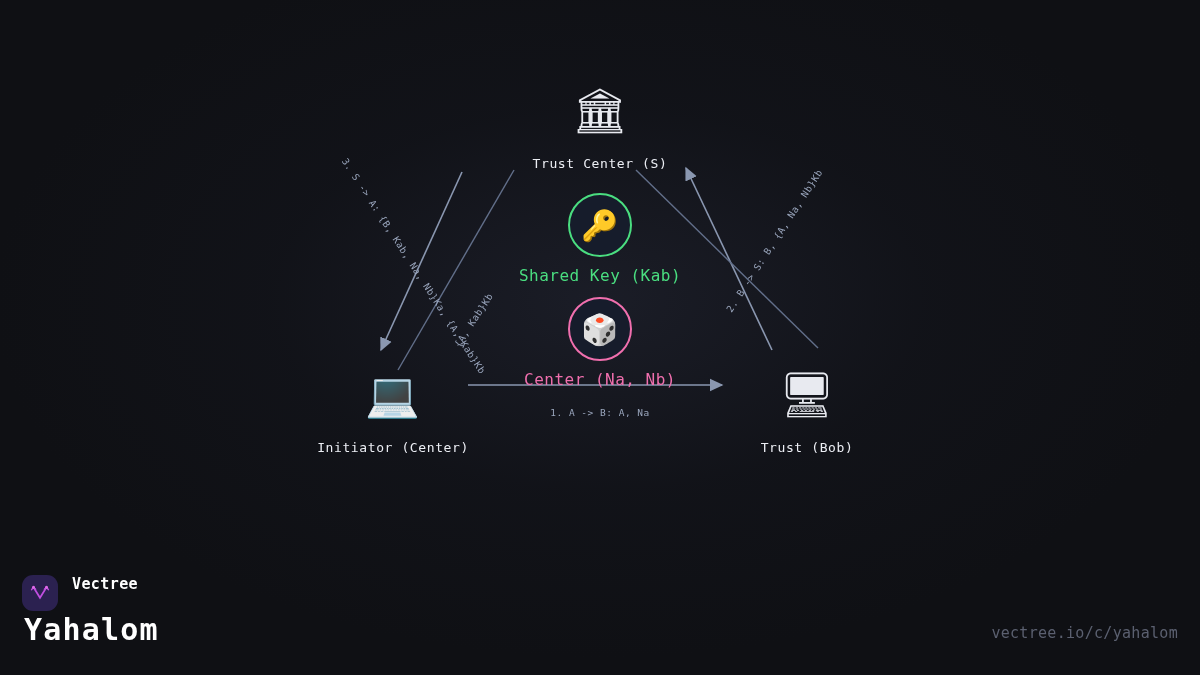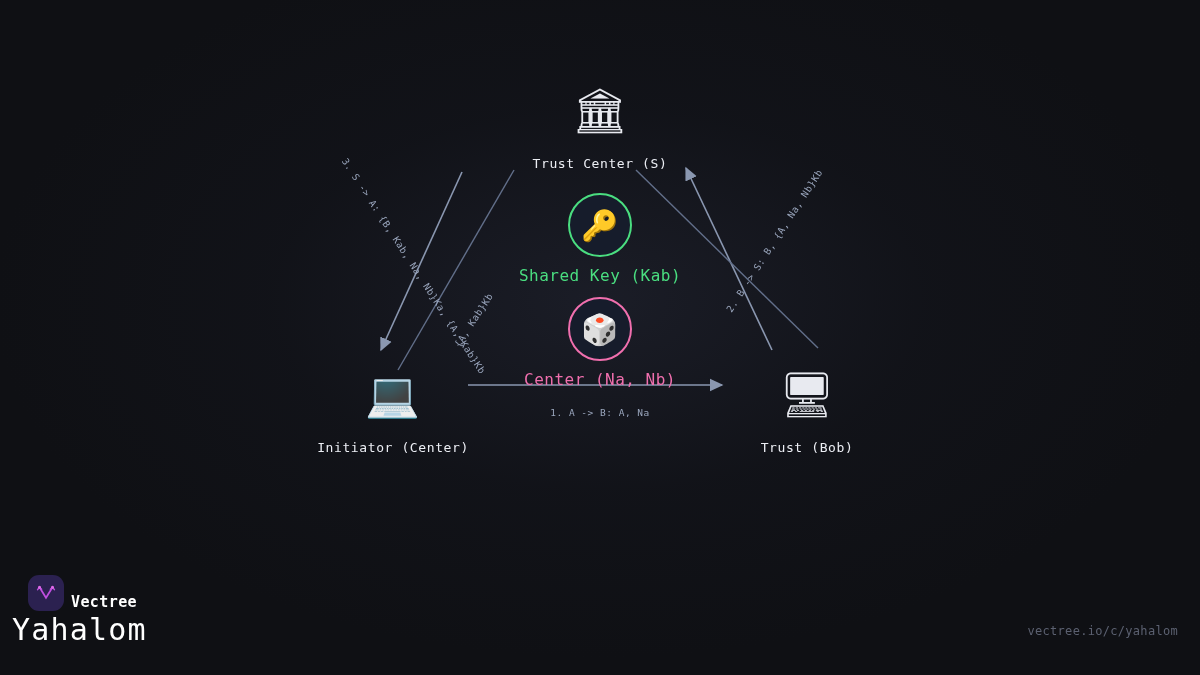--- a/index.html
+++ b/index.html
@@ -58,32 +58,32 @@
          letter-spacing:.5px; white-space:nowrap; }
   #msg1 { left:600px; top:407px; transform:translateX(-50%); color:#9aa6bd; }
   #msg2 { left:724px; top:308px; transform-origin:left top;
           transform:rotate(-57deg); }
   #msg3 { left:349px; top:156px; transform-origin:left top;
           transform:rotate(57deg); }
   #msg4 { left:452px; top:343px; transform-origin:left top;
           transform:rotate(-57deg); }
 
   
-  #brandrow { position:absolute; left:28px; top:575px;
-              display:flex; align-items:flex-end; gap:7px; }
+  #brandrow { position:absolute; left:22px; top:575px;
+              display:flex; align-items:flex-start; gap:14px; }
   #logo-mark { width:36px; height:36px; border-radius:11px;
                background:#2b2150; display:flex; align-items:center;
                justify-content:center; }
   #brand-name { font-size:15px; font-weight:bold; color:#ffffff;
                 letter-spacing:.4px; }
-  #page-title { position:absolute; left:12px; top:612px;
-                font-size:30px; font-weight:normal; color:#ffffff;
+  #page-title { position:absolute; left:24px; top:612px;
+                font-size:30px; font-weight:bold; color:#ffffff;
                 letter-spacing:1.2px; }
   #site-url { position:absolute; right:22px; top:624px;
-              font-size:12px; color:#5b6070; letter-spacing:.3px; }
+              font-size:15px; color:#5b6070; letter-spacing:.3px; }
 </style>
 </head>
 <body>
 
 <div id="stage">
 
   <div id="vignette"></div>
 
   <svg id="edges" viewBox="0 0 1200 675">
     <defs>

